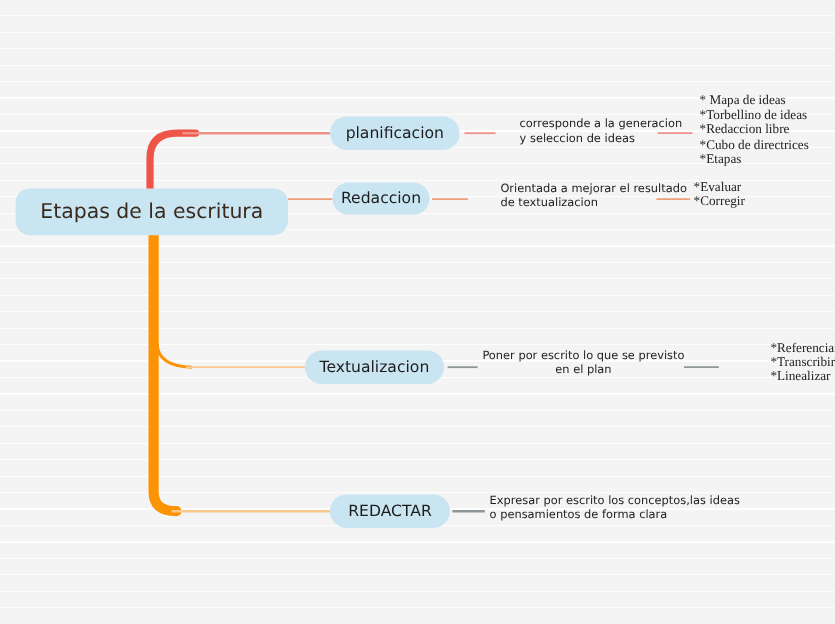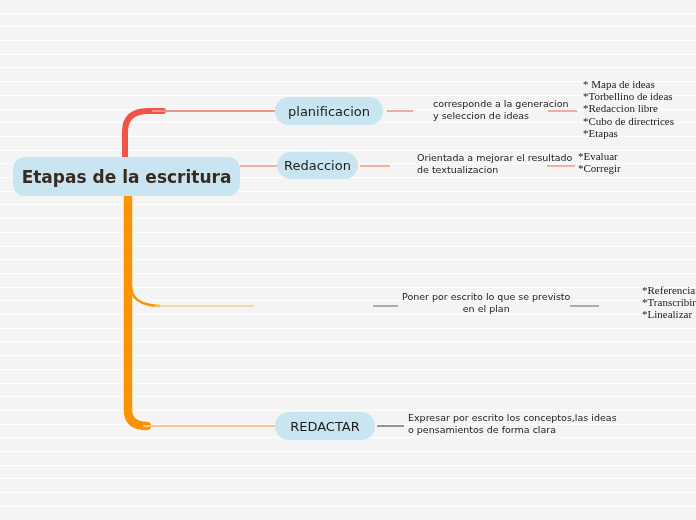--- a/index.html
+++ b/index.html
@@ -28,21 +28,21 @@
     color:#1c1c1c;
     font-size:13px;
     border-radius:14px;
     white-space:nowrap;
     cursor:default;
   }
   .node-central{
     background:#c9e5f2;
     border-radius:12px;
     font-size:17px;
-    font-weight:bold;
+    font-weight:normal;
     color:#3a2a1e;
   }
   .desc{
     position:absolute;
     font-size:9.5px;
     line-height:12px;
     color:#222;
     white-space:pre-line;
   }
   .list{
@@ -100,20 +100,23 @@
   <div class="node" style="left:277px;top:152px;width:81px;height:27px;">
     <span>Redaccion</span>
   </div>
   <div class="desc" style="left:372px;top:152px;margin-left:45px;">Orientada a mejorar el resultado
 de textualizacion</div>
   <div class="list" style="left:578px;top:150px;">
     <div>*Evaluar</div>
     <div>*Corregir</div>
   </div>
 
+  <div class="node" style="left:254px;top:292px;width:116px;height:28px;">
+    <span>Textualizacion</span>
+  </div>
   <div class="desc" style="left:402px;top:291px;text-align:center;">Poner por escrito lo que se previsto
 en el plan</div>
   <div class="list" style="left:603px;top:284px;margin-left:39px;">
     <div>*Referenciar</div>
     <div>*Transcribir</div>
     <div>*Linealizar</div>
   </div>
 
   <div class="node" style="left:275px;top:412px;width:100px;height:28px;">
     <span>REDACTAR</span>

